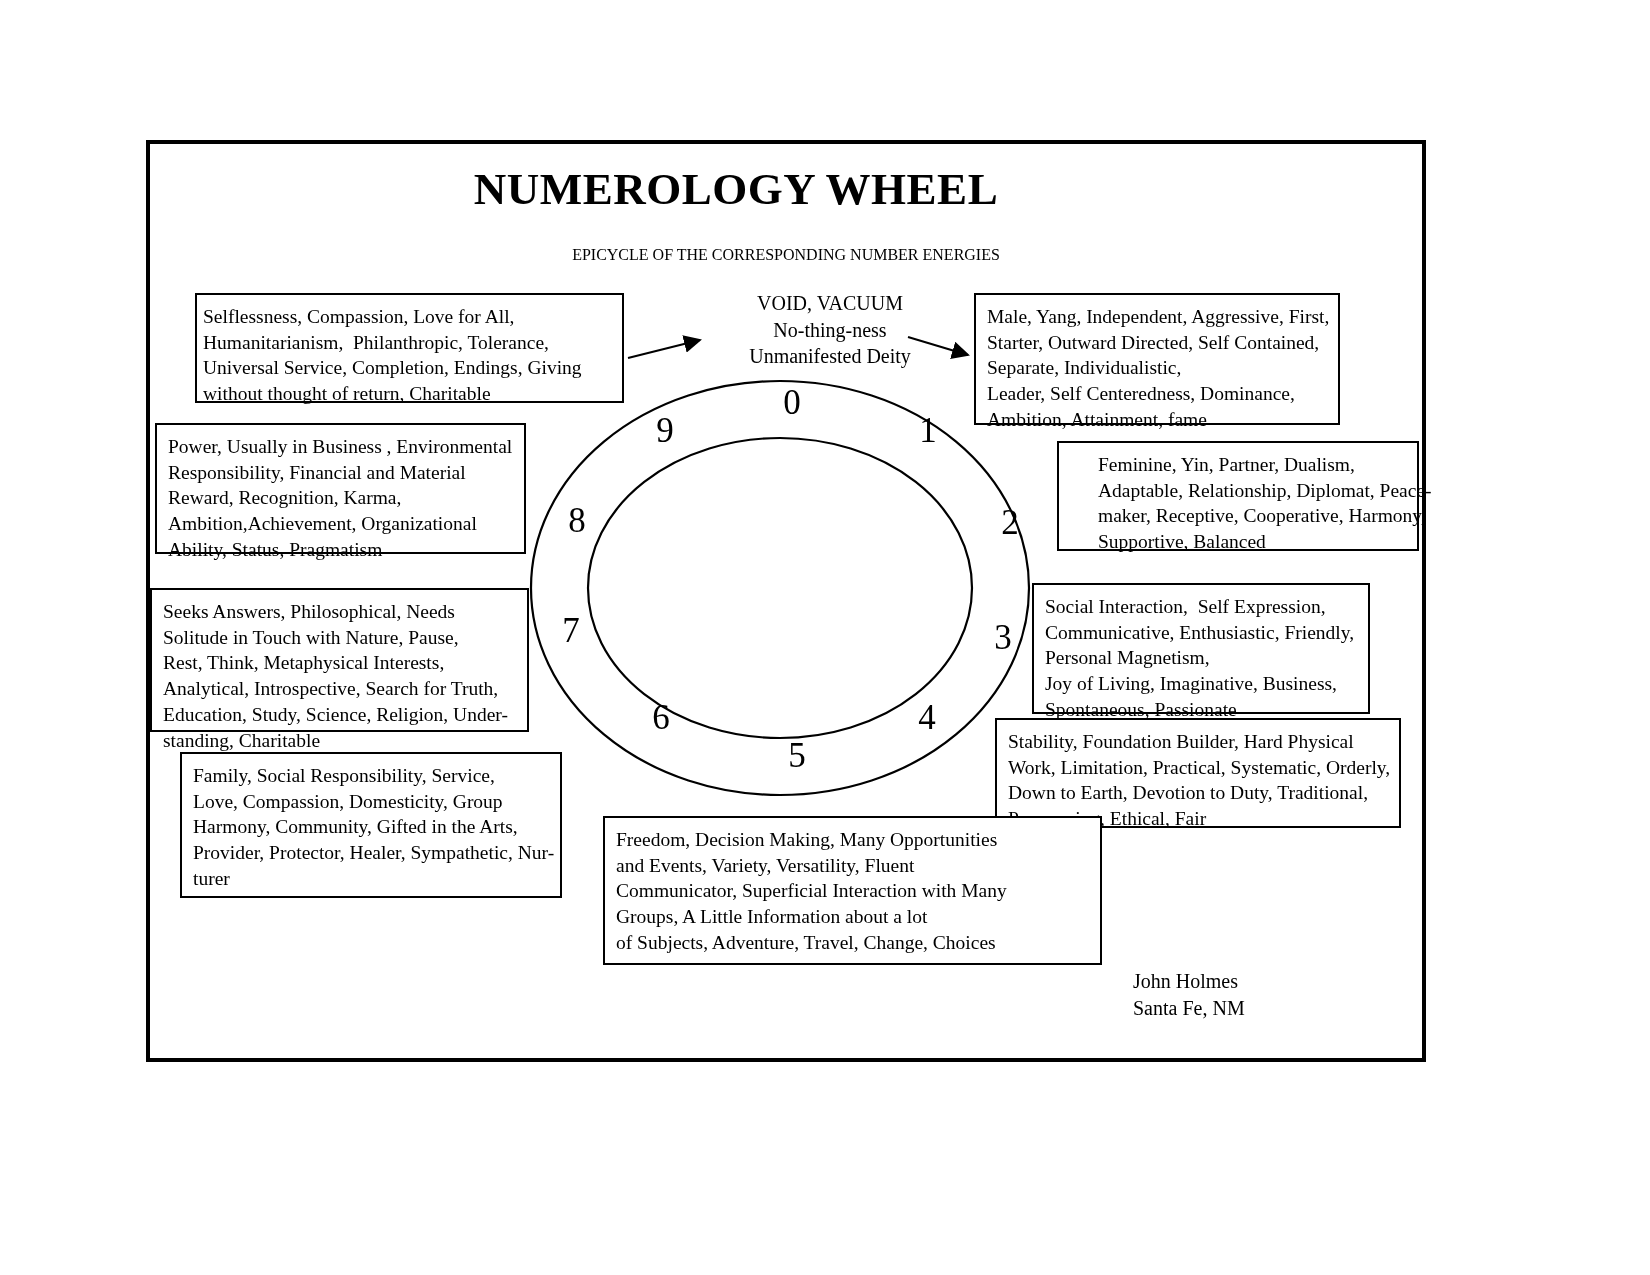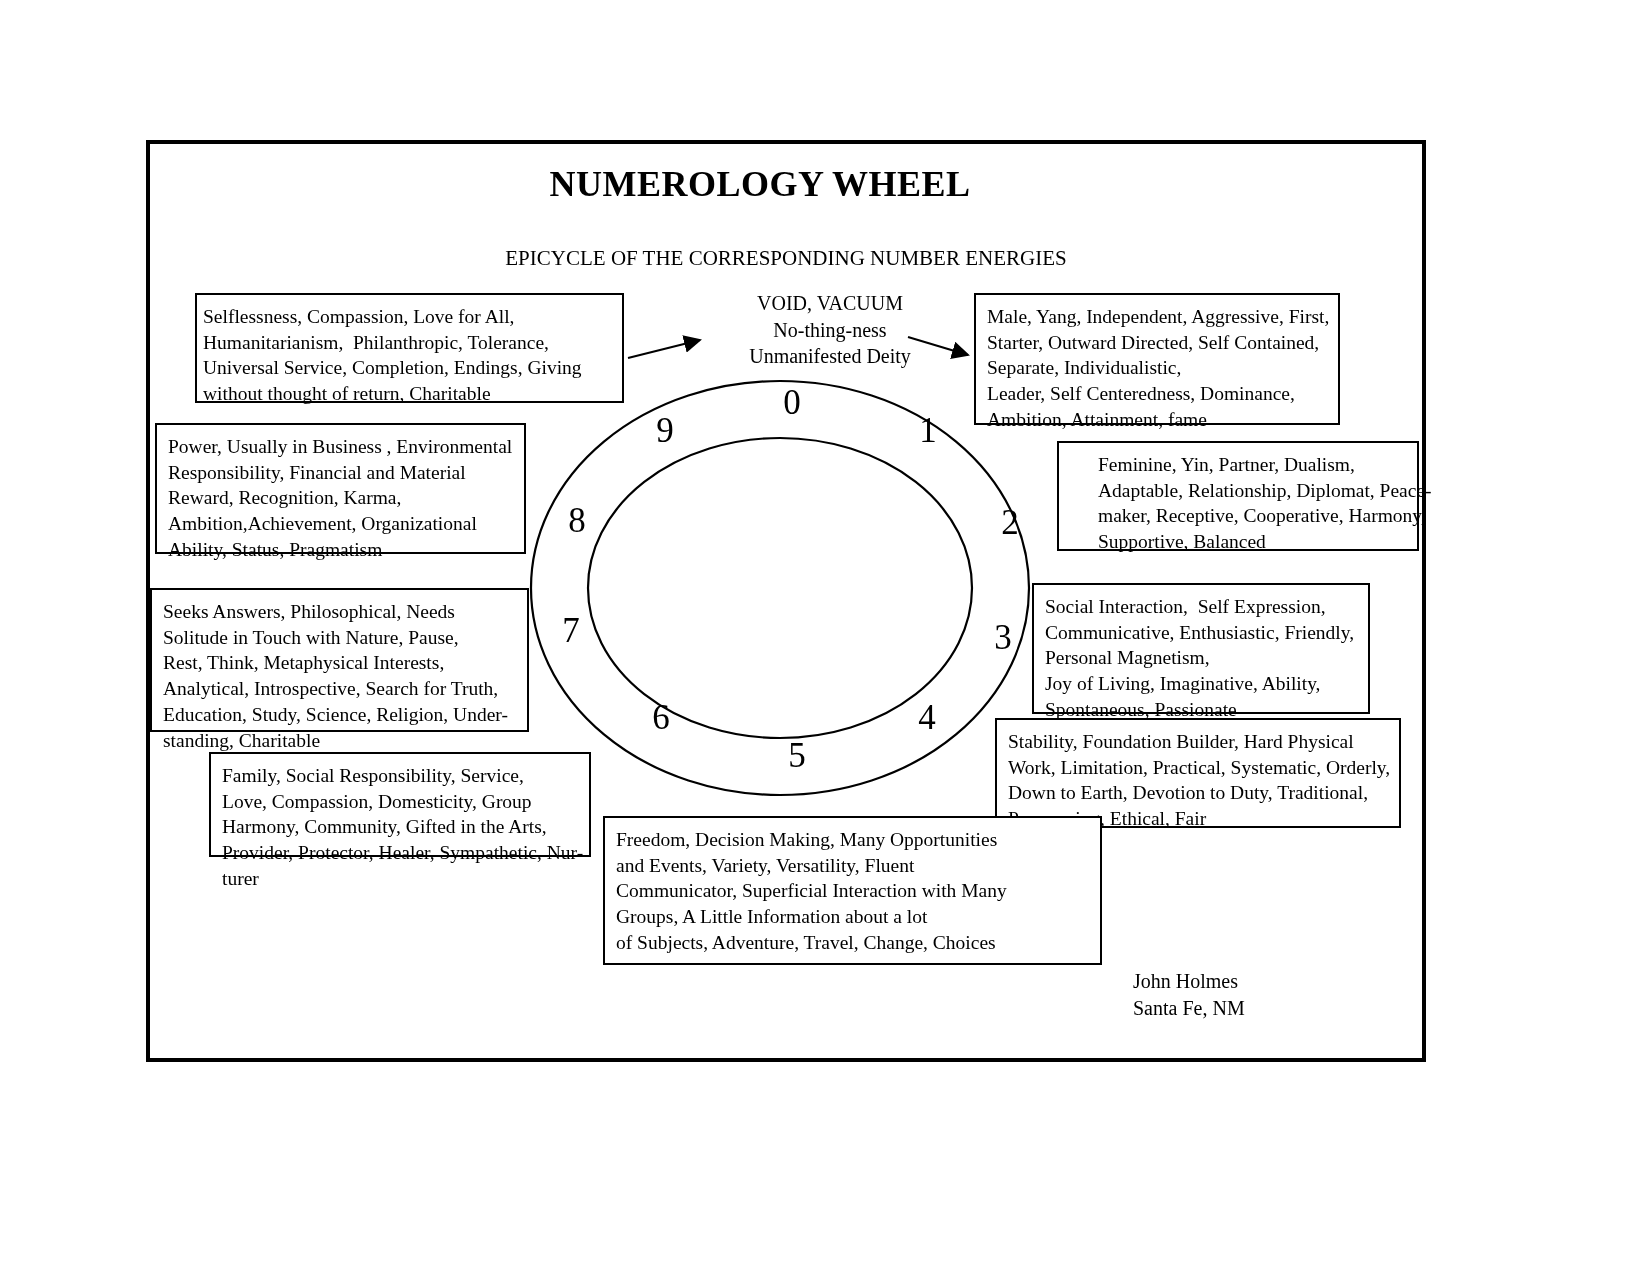--- a/index.html
+++ b/index.html
@@ -31,33 +31,32 @@
     border: 4px solid #000;
     box-sizing: border-box;
     background: #fff;
   }
   #title {
     position: absolute;
     left: 146px;
     top: 163px;
     width: 1180px;
     text-align: center;
-    font-size: 36px;
+    font-size: 45px;
     font-weight: bold;
     letter-spacing: 0.5px;
     font-family: "Liberation Serif", "DejaVu Serif", serif;
-    padding-left: 24px;
   }
   #subtitle {
     position: absolute;
     left: 146px;
     top: 246px;
     width: 1280px;
     text-align: center;
-    font-size: 21px;
+    font-size: 16px;
     font-family: "Liberation Serif", "DejaVu Serif", serif;
   }
   
   #wheel {
     position: absolute;
     left: 528px;
     top: 378px;
     width: 504px;
     height: 420px;
   }
@@ -184,25 +183,25 @@
     <div>Rest, Think, Metaphysical Interests,</div>
     <div>Analytical, Introspective, Search for Truth,</div>
     <div>Education, Study, Science, Religion, Under-</div>
     <div>standing, Charitable</div>
   </div>
 
   <div class="box" style="left:1032px; top:583px; width:338px; height:131px;">
     <div>Social Interaction,  Self Expression,</div>
     <div>Communicative, Enthusiastic, Friendly,</div>
     <div>Personal Magnetism,</div>
-    <div>Joy of Living, Imaginative, Ability,</div>
+    <div>Joy of Living, Imaginative, Business,</div>
     <div>Spontaneous, Passionate</div>
   </div>
 
-  <div class="box" style="left:209px; top:752px; width:382px; height:105px;">
+  <div class="box" style="left:180px; top:752px; width:382px; height:146px;">
     <div>Family, Social Responsibility, Service,</div>
     <div>Love, Compassion, Domesticity, Group</div>
     <div>Harmony, Community, Gifted in the Arts,</div>
     <div>Provider, Protector, Healer, Sympathetic, Nur-</div>
     <div>turer</div>
   </div>
 
   <div class="box" style="left:995px; top:718px; width:406px; height:110px;">
     <div>Stability, Foundation Builder, Hard Physical</div>
     <div>Work, Limitation, Practical, Systematic, Orderly,</div>

